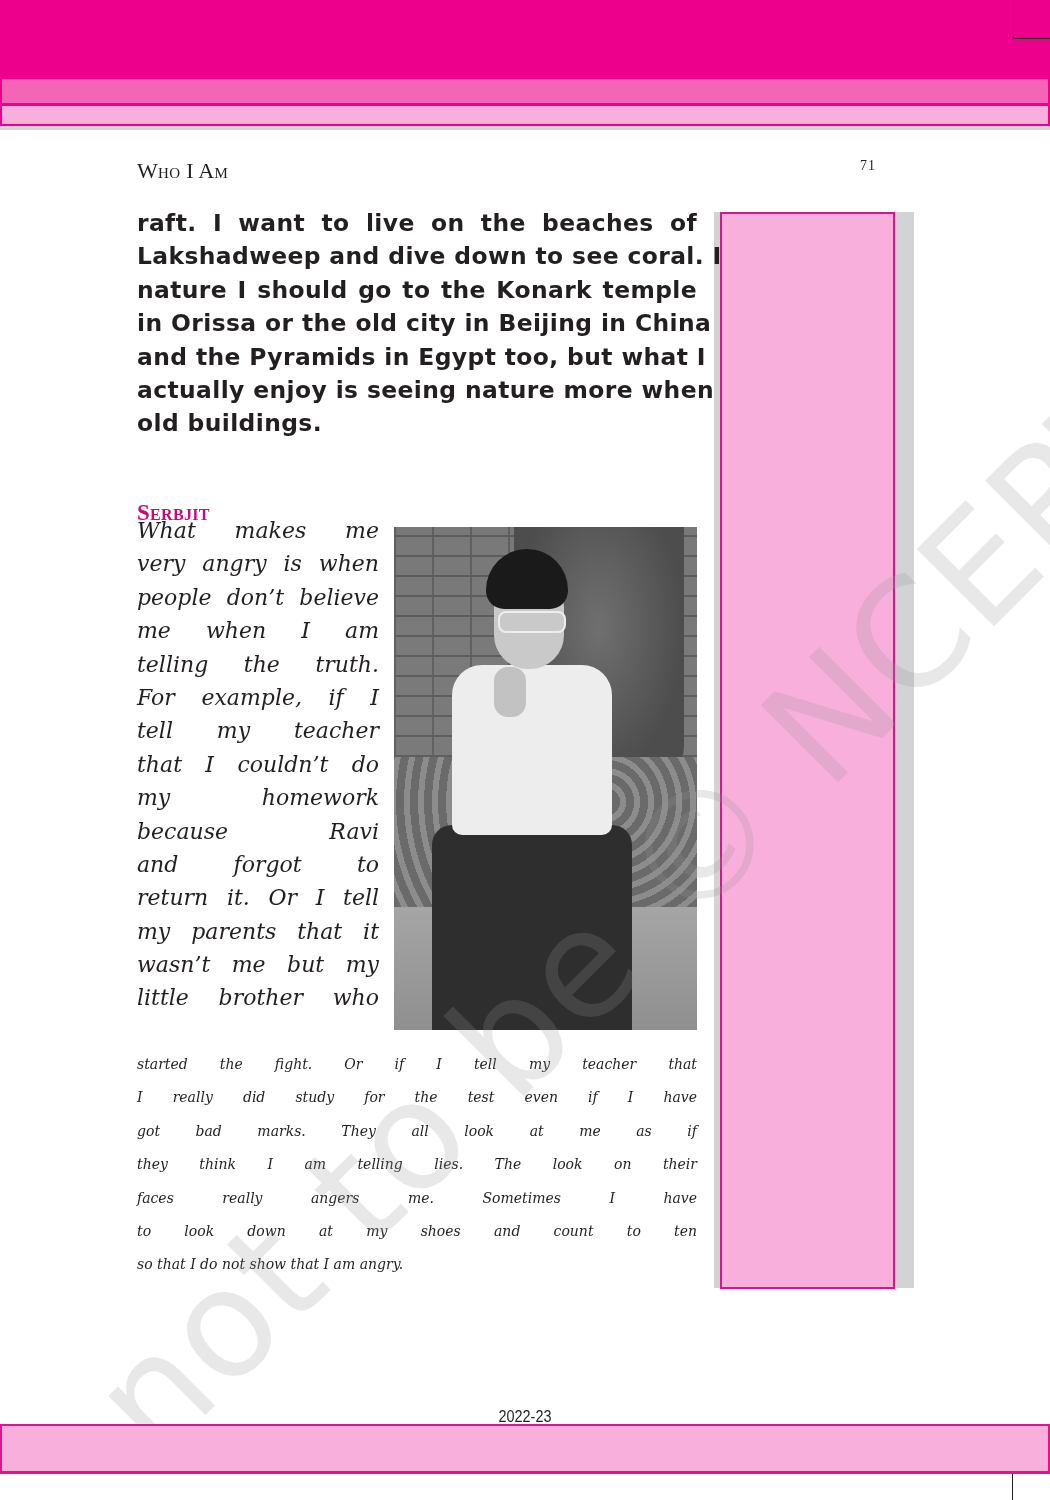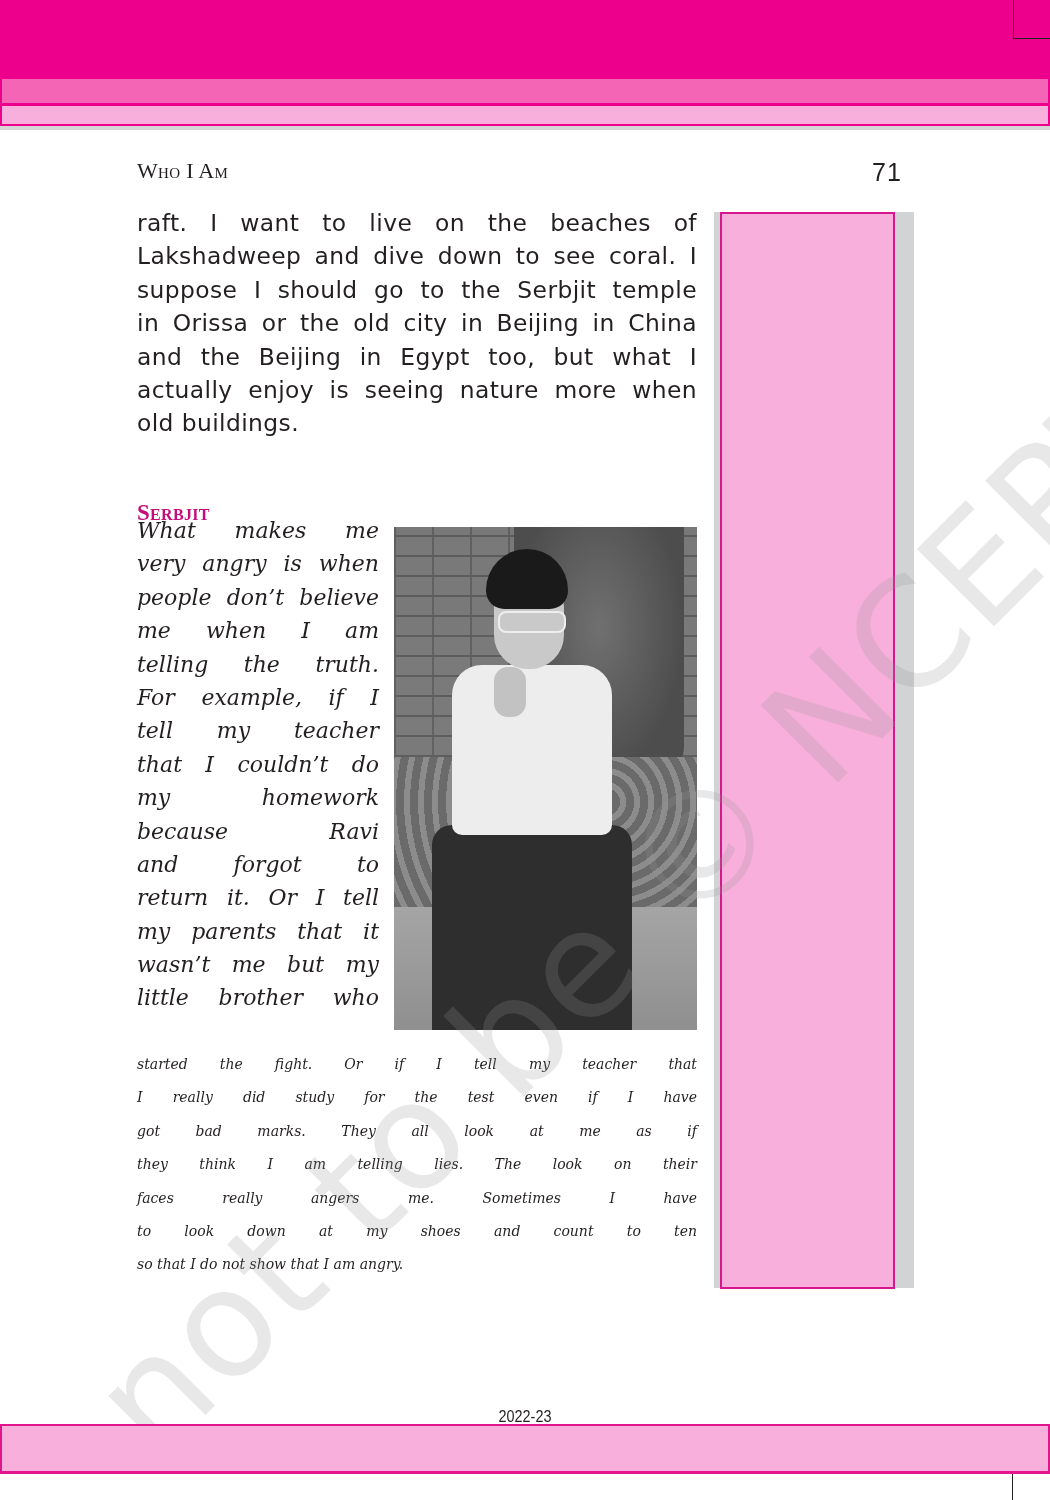--- a/index.html
+++ b/index.html
@@ -22,30 +22,30 @@
     
     .crop-v { background: #231f20; width: 1px; }
     .crop-h { background: #231f20; height: 1px; }
 
     
     .running-head {
       left: 137px; top: 158px; font-size: 22px;
       font-family: "Liberation Serif", serif; font-variant: small-caps; letter-spacing: 0.3px;
     }
     .page-number {
-      left: 860px; top: 158px; width: 54px; text-align: center;
-      font-size: 25px; font-family: Liberation Sans, sans-serif; letter-spacing: 1px;
+      left: 860px; top: 158px; width: 54px; text-align: left;
+      font-size: 14px; font-family: Liberation Serif, serif; letter-spacing: 1px;
     }
 
     
     .prose-sans {
       left: 137px; top: 207px; width: 560px;
       font-family: "DejaVu Sans", sans-serif; font-size: 23.4px; line-height: 33.4px;
       text-align: justify; text-align-last: left; letter-spacing: 0.4px; color: #231f20;
-      font-weight: 400;
+      font-weight: 700;
     }
     .section-heading {
       left: 137px; top: 468px; font-family: "Liberation Serif", serif;
       font-weight: bold; font-size: 23px; font-variant: small-caps; color: #c30d7d;
       letter-spacing: 0.3px;
       margin-top: 32px;
     }
 
     
     .italic-col {
@@ -136,23 +136,23 @@
 
 <div class="abs running-head">Who I Am</div>
 <div class="abs page-number">71</div>
 
 <div class="abs side-shadow"></div>
 <div class="abs side-box"></div>
 
 <div class="abs prose-sans">
   <span class="line">raft. I want to live on the beaches of</span>
   <span class="line">Lakshadweep and dive down to see coral. I</span>
-  <span class="line">suppose I should go to the Serbjit temple</span>
+  <span class="line">nature I should go to the Konark temple</span>
   <span class="line">in Orissa or the old city in Beijing in China</span>
-  <span class="line">and the Beijing in Egypt too, but what I</span>
+  <span class="line">and the Pyramids in Egypt too, but what I</span>
   <span class="line">actually enjoy is seeing nature more when</span>
   <span class="line last">old buildings.</span>
 </div>
 
 <div class="abs section-heading">Serbjit</div>
 
 <div class="abs italic-col">
   <span class="line">What makes me</span>
   <span class="line">very angry is when</span>
   <span class="line">people don’t believe</span>

